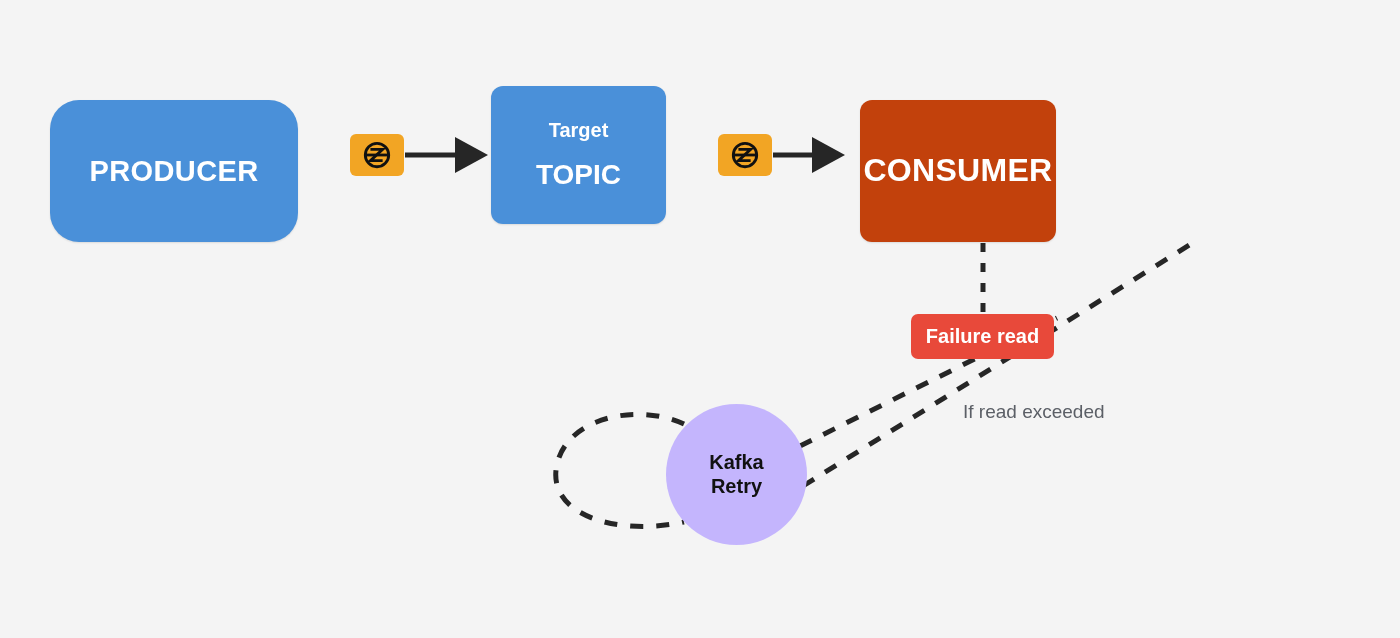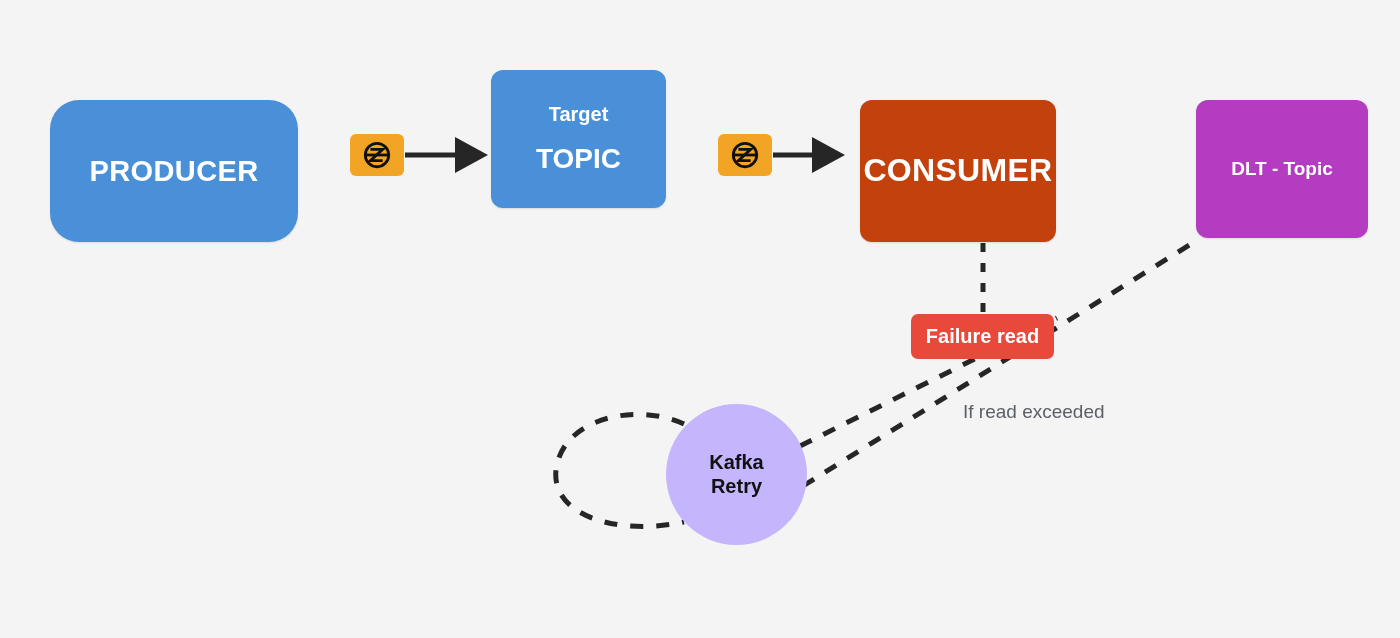--- a/index.html
+++ b/index.html
@@ -49,21 +49,21 @@
   #node-producer {
     left: 50px; top: 100px; width: 248px; height: 142px;
     background: #4a90d9;
     color: #ffffff;
     font-size: 29px;
     font-weight: bold;
     letter-spacing: 0.4px;
     border-radius: 29px;
   }
   #node-target-topic {
-    left: 491px; top: 70px; width: 175px; height: 138px;
+    left: 491px; top: 86px; width: 175px; height: 138px;
     background: #4a90d9;
     color: #ffffff;
   }
   #node-target-topic .line1 {
     font-size: 20px; font-weight: bold;
   }
   #node-target-topic .line2 {
     font-size: 28px; font-weight: bold; margin-top: 16px;
   }
   #node-consumer {
@@ -175,23 +175,20 @@
 
   <div class="node box box-shadow-soft" id="node-target-topic">
     <span class="line1">Target</span>
     <span class="line2">TOPIC</span>
   </div>
 
   <div class="node box box-shadow-soft" id="node-consumer">
     <span>CONSUMER</span>
   </div>
 
-  <div class="node box box-shadow-soft" id="node-dlt-topic">
-    <span>DLT - Topic</span>
-  </div>
 
   <div class="kafka-badge" id="kafka-badge-1">
     <svg width="30" height="30" viewBox="0 0 32 32">
       <circle cx="16" cy="16" r="12.5" fill="none" stroke="#111111" stroke-width="3"></circle>
       <line x1="3" y1="16" x2="29" y2="16" stroke="#111111" stroke-width="3"></line>
       <path d="M9,10 L22,10 L9,22 L22,22" fill="none" stroke="#111111" stroke-width="3" stroke-linejoin="miter" stroke-linecap="butt"></path>
     </svg>
   </div>
 
   <div class="kafka-badge" id="kafka-badge-2">

